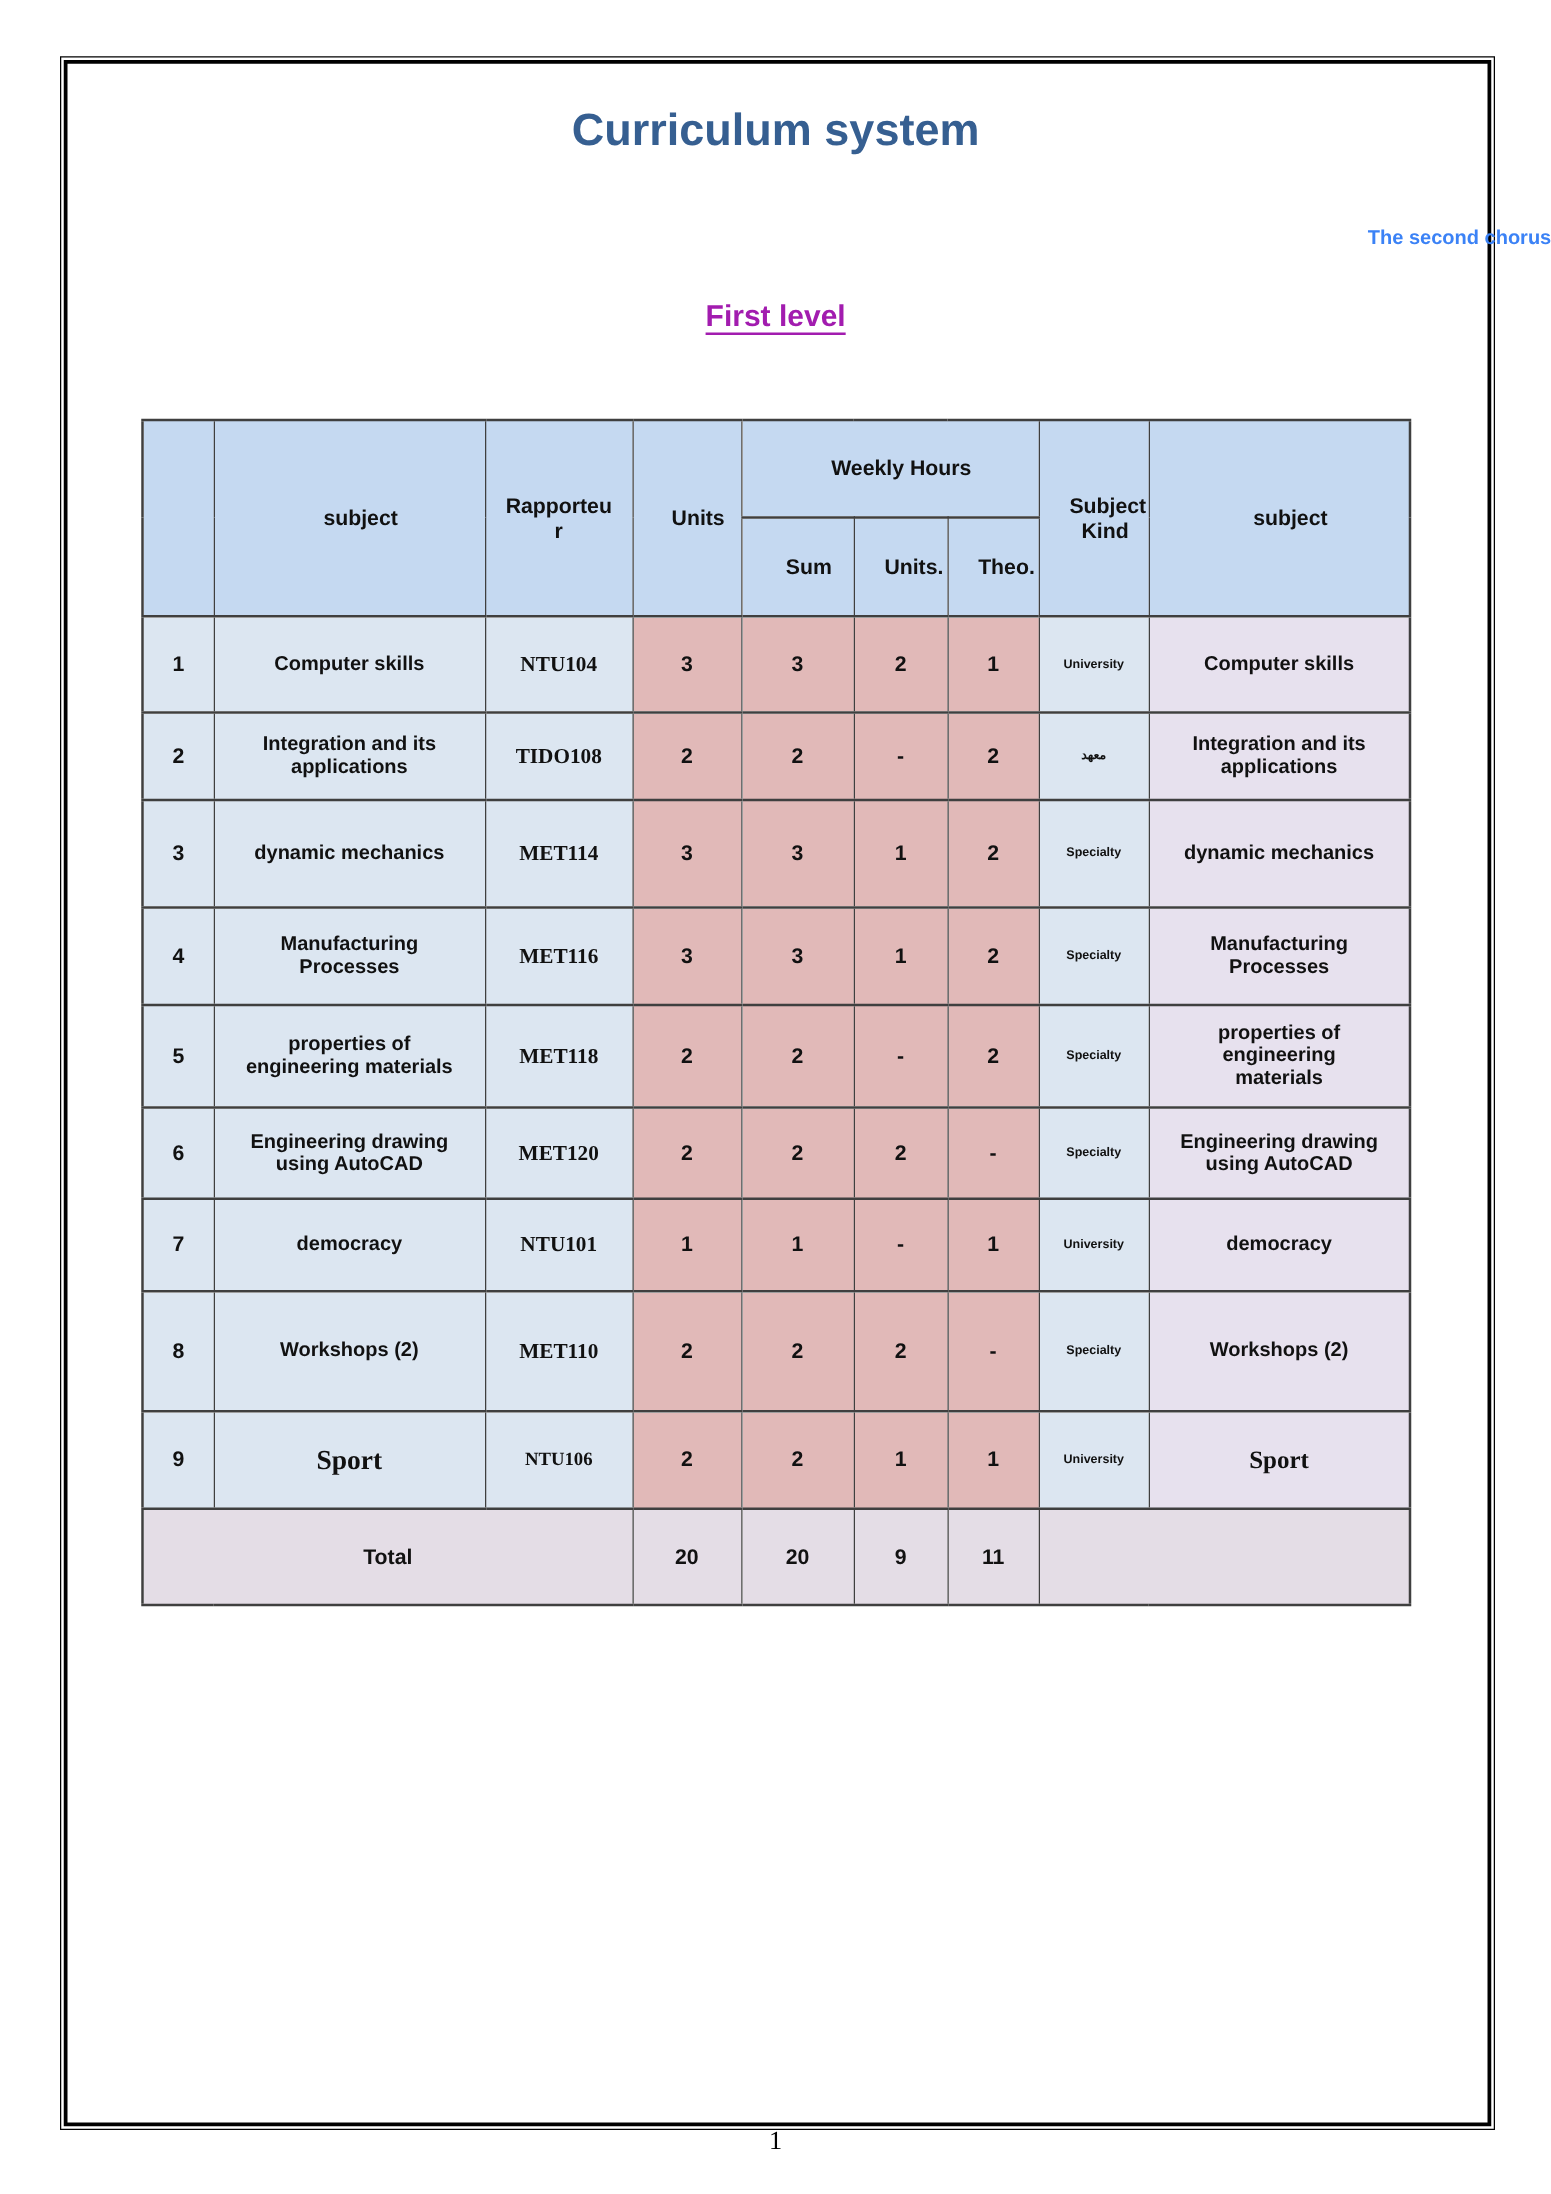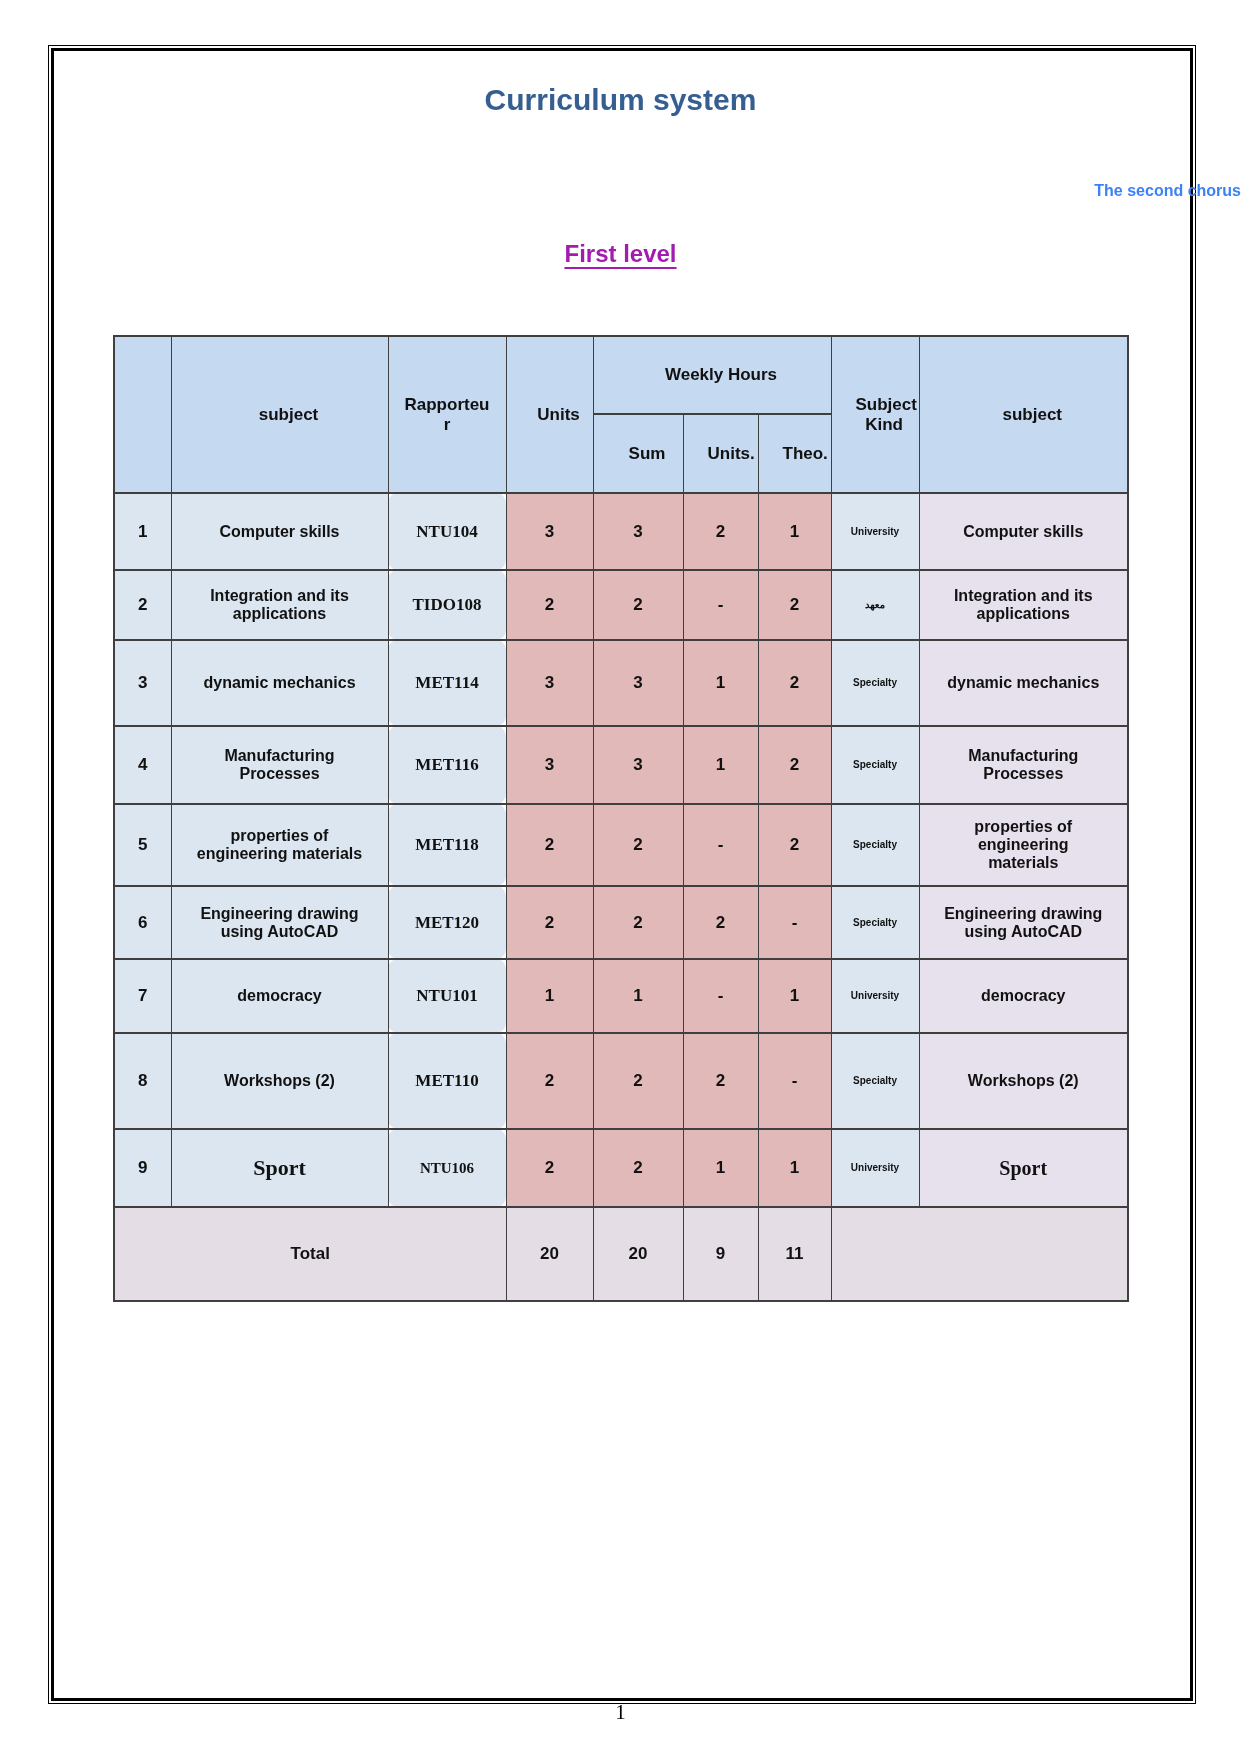--- a/index.html
+++ b/index.html
@@ -23,21 +23,21 @@
     border: 3px solid #000000;
     outline: 1px solid #000000;
     outline-offset: 2px;
   }
   .doc-title {
     position: absolute;
     left: 0;
     top: 83px;
     width: 100%;
     text-align: center;
-    font-size: 30px;
+    font-size: 36px;
     font-weight: bold;
     color: var(--title_color, #365f91);
   }
   .doc-subtitle {
     position: absolute;
     left: 0;
     top: 182px;
     width: 100%;
     text-align: right;
     font-size: 16px;
@@ -82,38 +82,38 @@
     padding-left: 24px;
   }
   th.rapporteur-hdr { word-break: break-all; padding: 0 14px; }
   .bg-blue  { background: var(--row_blue_bg, #dce6f1); }
   .bg-pink  { background: var(--hours_pink_bg, #e1b9b8); }
   .bg-lav   { background: var(--subject2_bg, #e7e1ee); }
   .bg-total { background: var(--total_bg, #e4dde6); }
   td.num    { font-size: 17px; font-weight: bold; }
   td.subject-cell  { font-size: 16px; font-weight: bold; padding: 0 14px; }
   td.subject2-cell { font-size: 16px; font-weight: bold; padding: 0 23px; }
-  td.code   { font-family: "Liberation Serif", serif; font-size: 17px; font-weight: bold; border-radius: 10px; }
+  td.code   { font-family: "Liberation Serif", serif; font-size: 17px; font-weight: bold; }
   td.code-small { font-size: 15px; margin-left: 43px; }
   td.kind   { font-size: 10px; font-weight: bold; word-break: break-all; padding: 0 15px; line-height: 1.55; }
   td.sport-left  { font-family: "Liberation Serif", serif; font-size: 22px; font-weight: bold; }
   td.sport-right { font-family: "Liberation Serif", serif; font-size: 20px; font-weight: bold; }
   td.total-label { font-size: 17px; font-weight: bold; }
   tr.hr-a { height: 78px; }
   tr.hr-b { height: 79px; }
   tr.r1 { height: 77px; }
   tr.r2 { height: 70px; }
   tr.r3 { height: 86px; }
   tr.r4 { height: 78px; }
   tr.r5 { height: 82px; }
   tr.r6 { height: 73px; }
   tr.r7 { height: 74px; }
   tr.r8 { height: 96px; }
   tr.r9 { height: 78px; }
-  tr.rt { height: 94px; }
+  tr.rt { height: 77px; }
   .page-number {
     position: absolute;
     left: 0;
     top: 1700px;
     width: 100%;
     text-align: center;
     font-family: "Liberation Serif", serif;
     font-size: 21px;
     color: #000000;
   }

